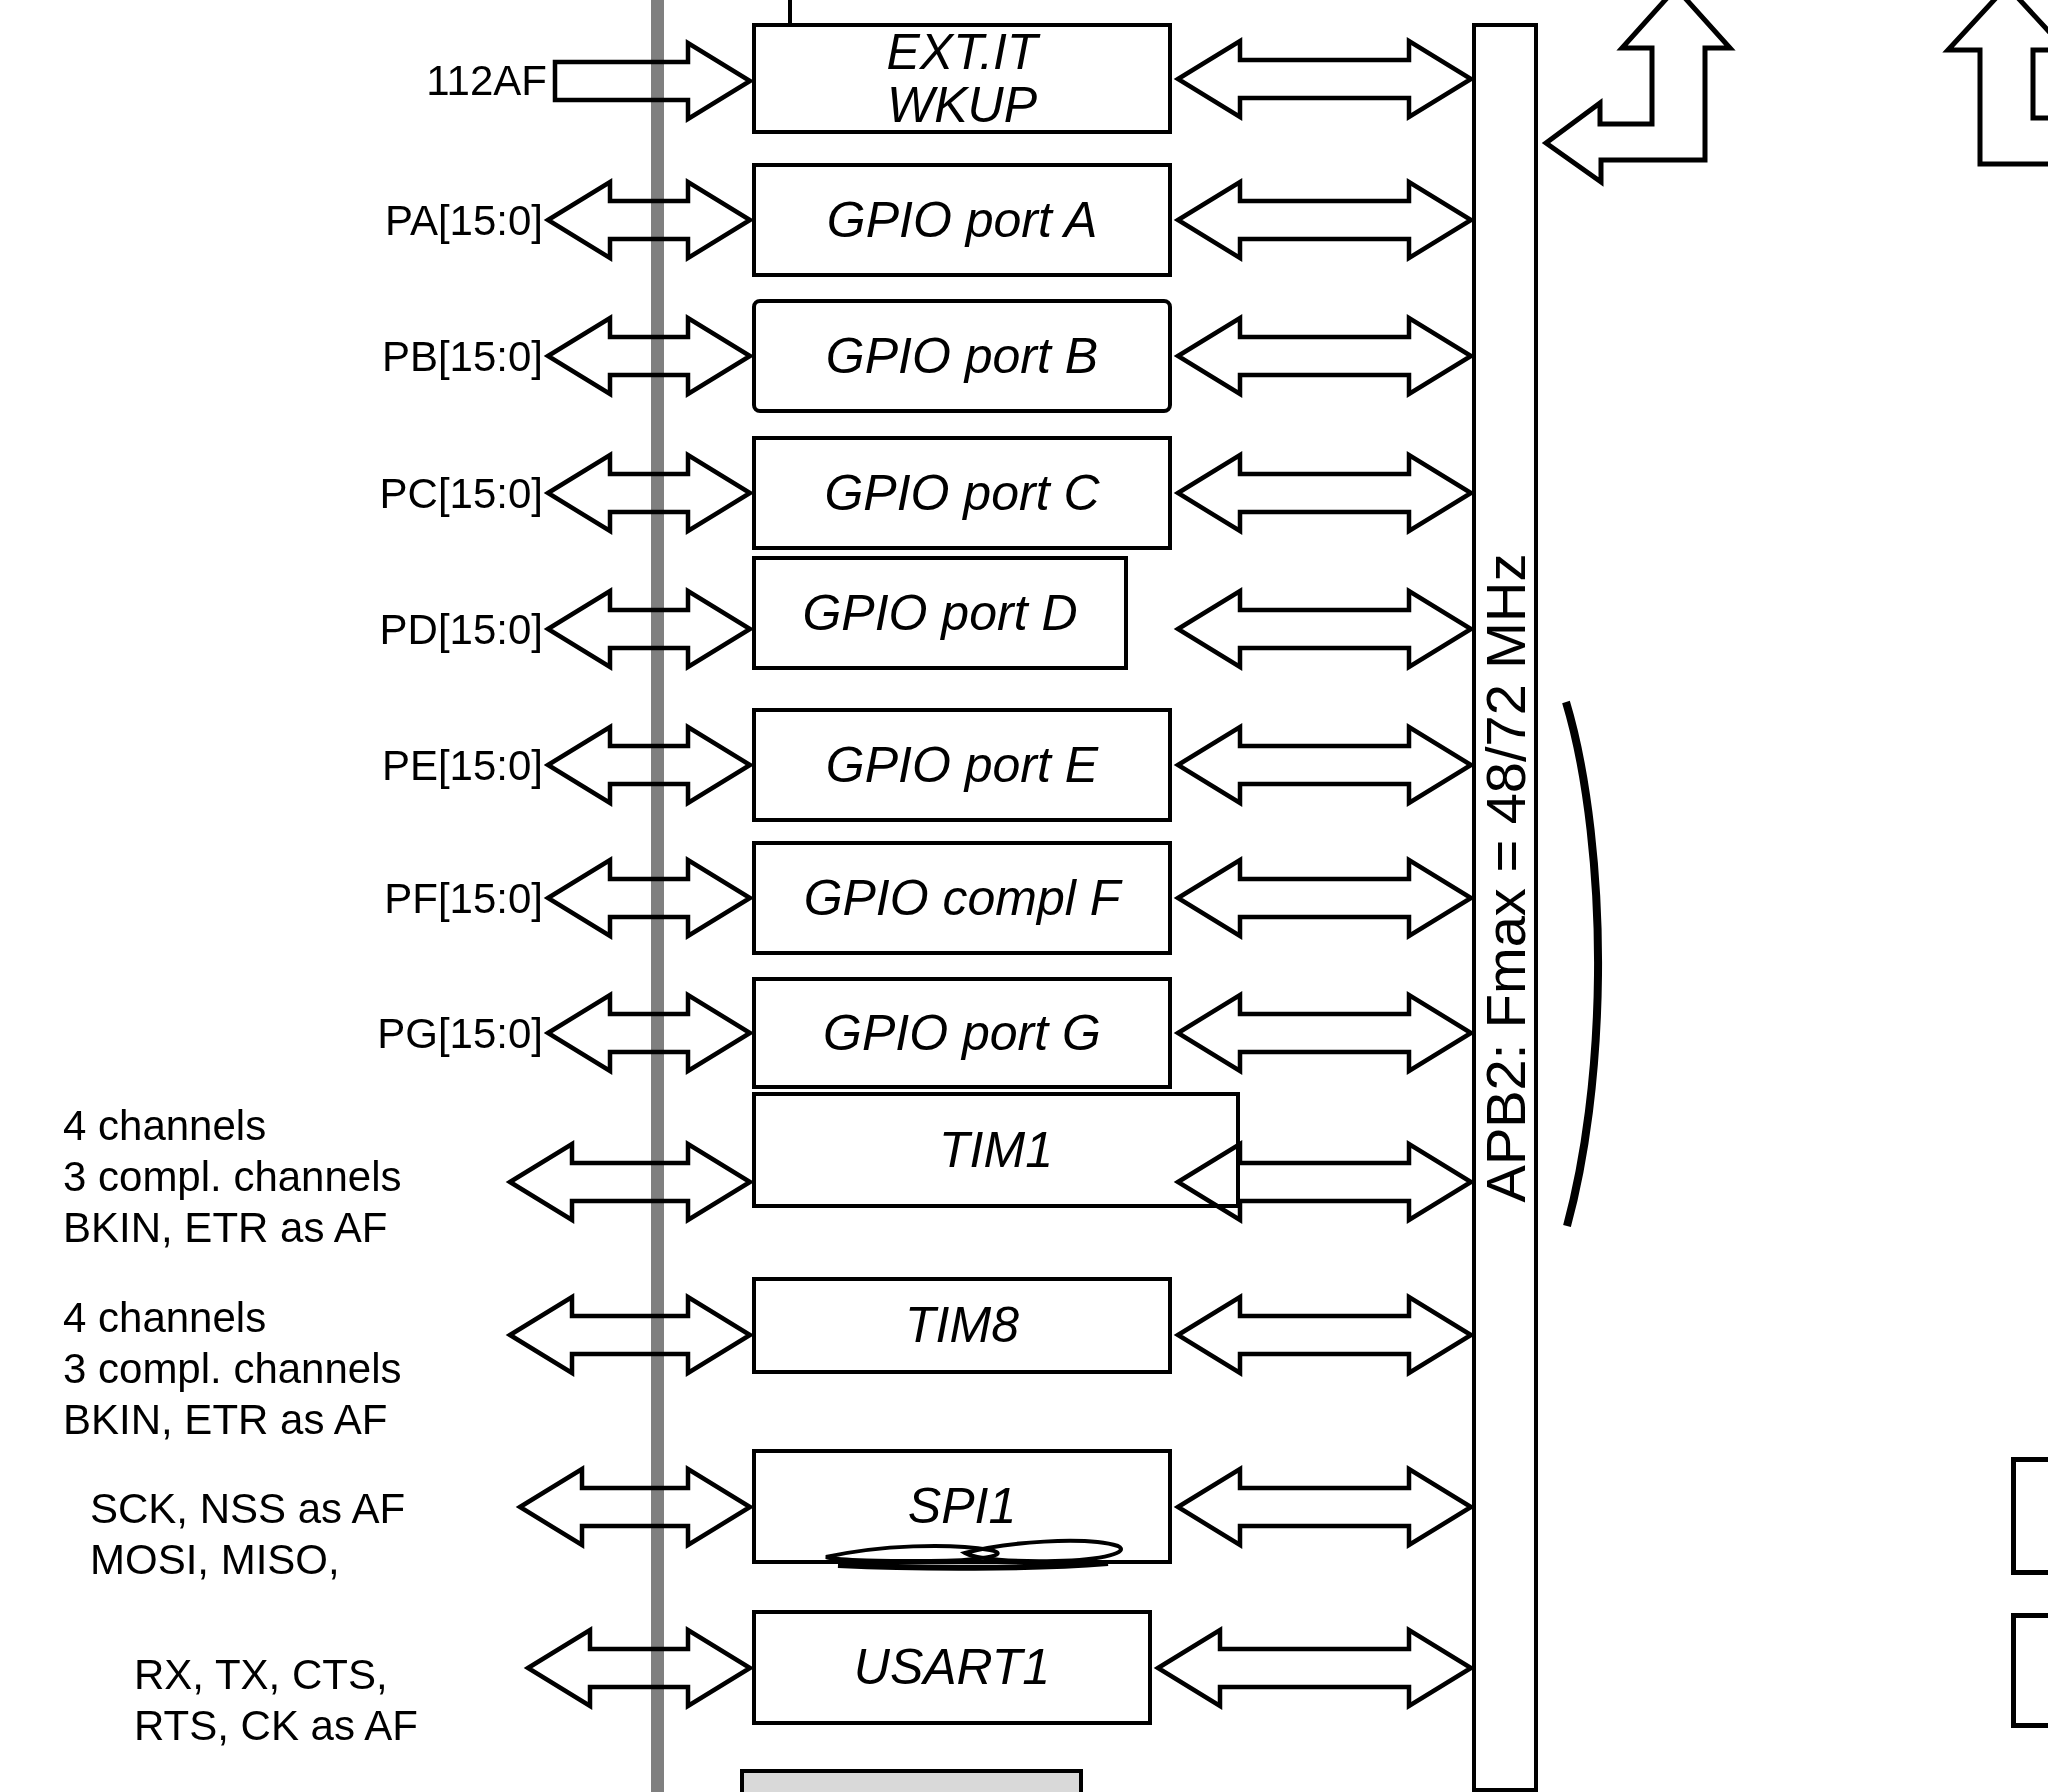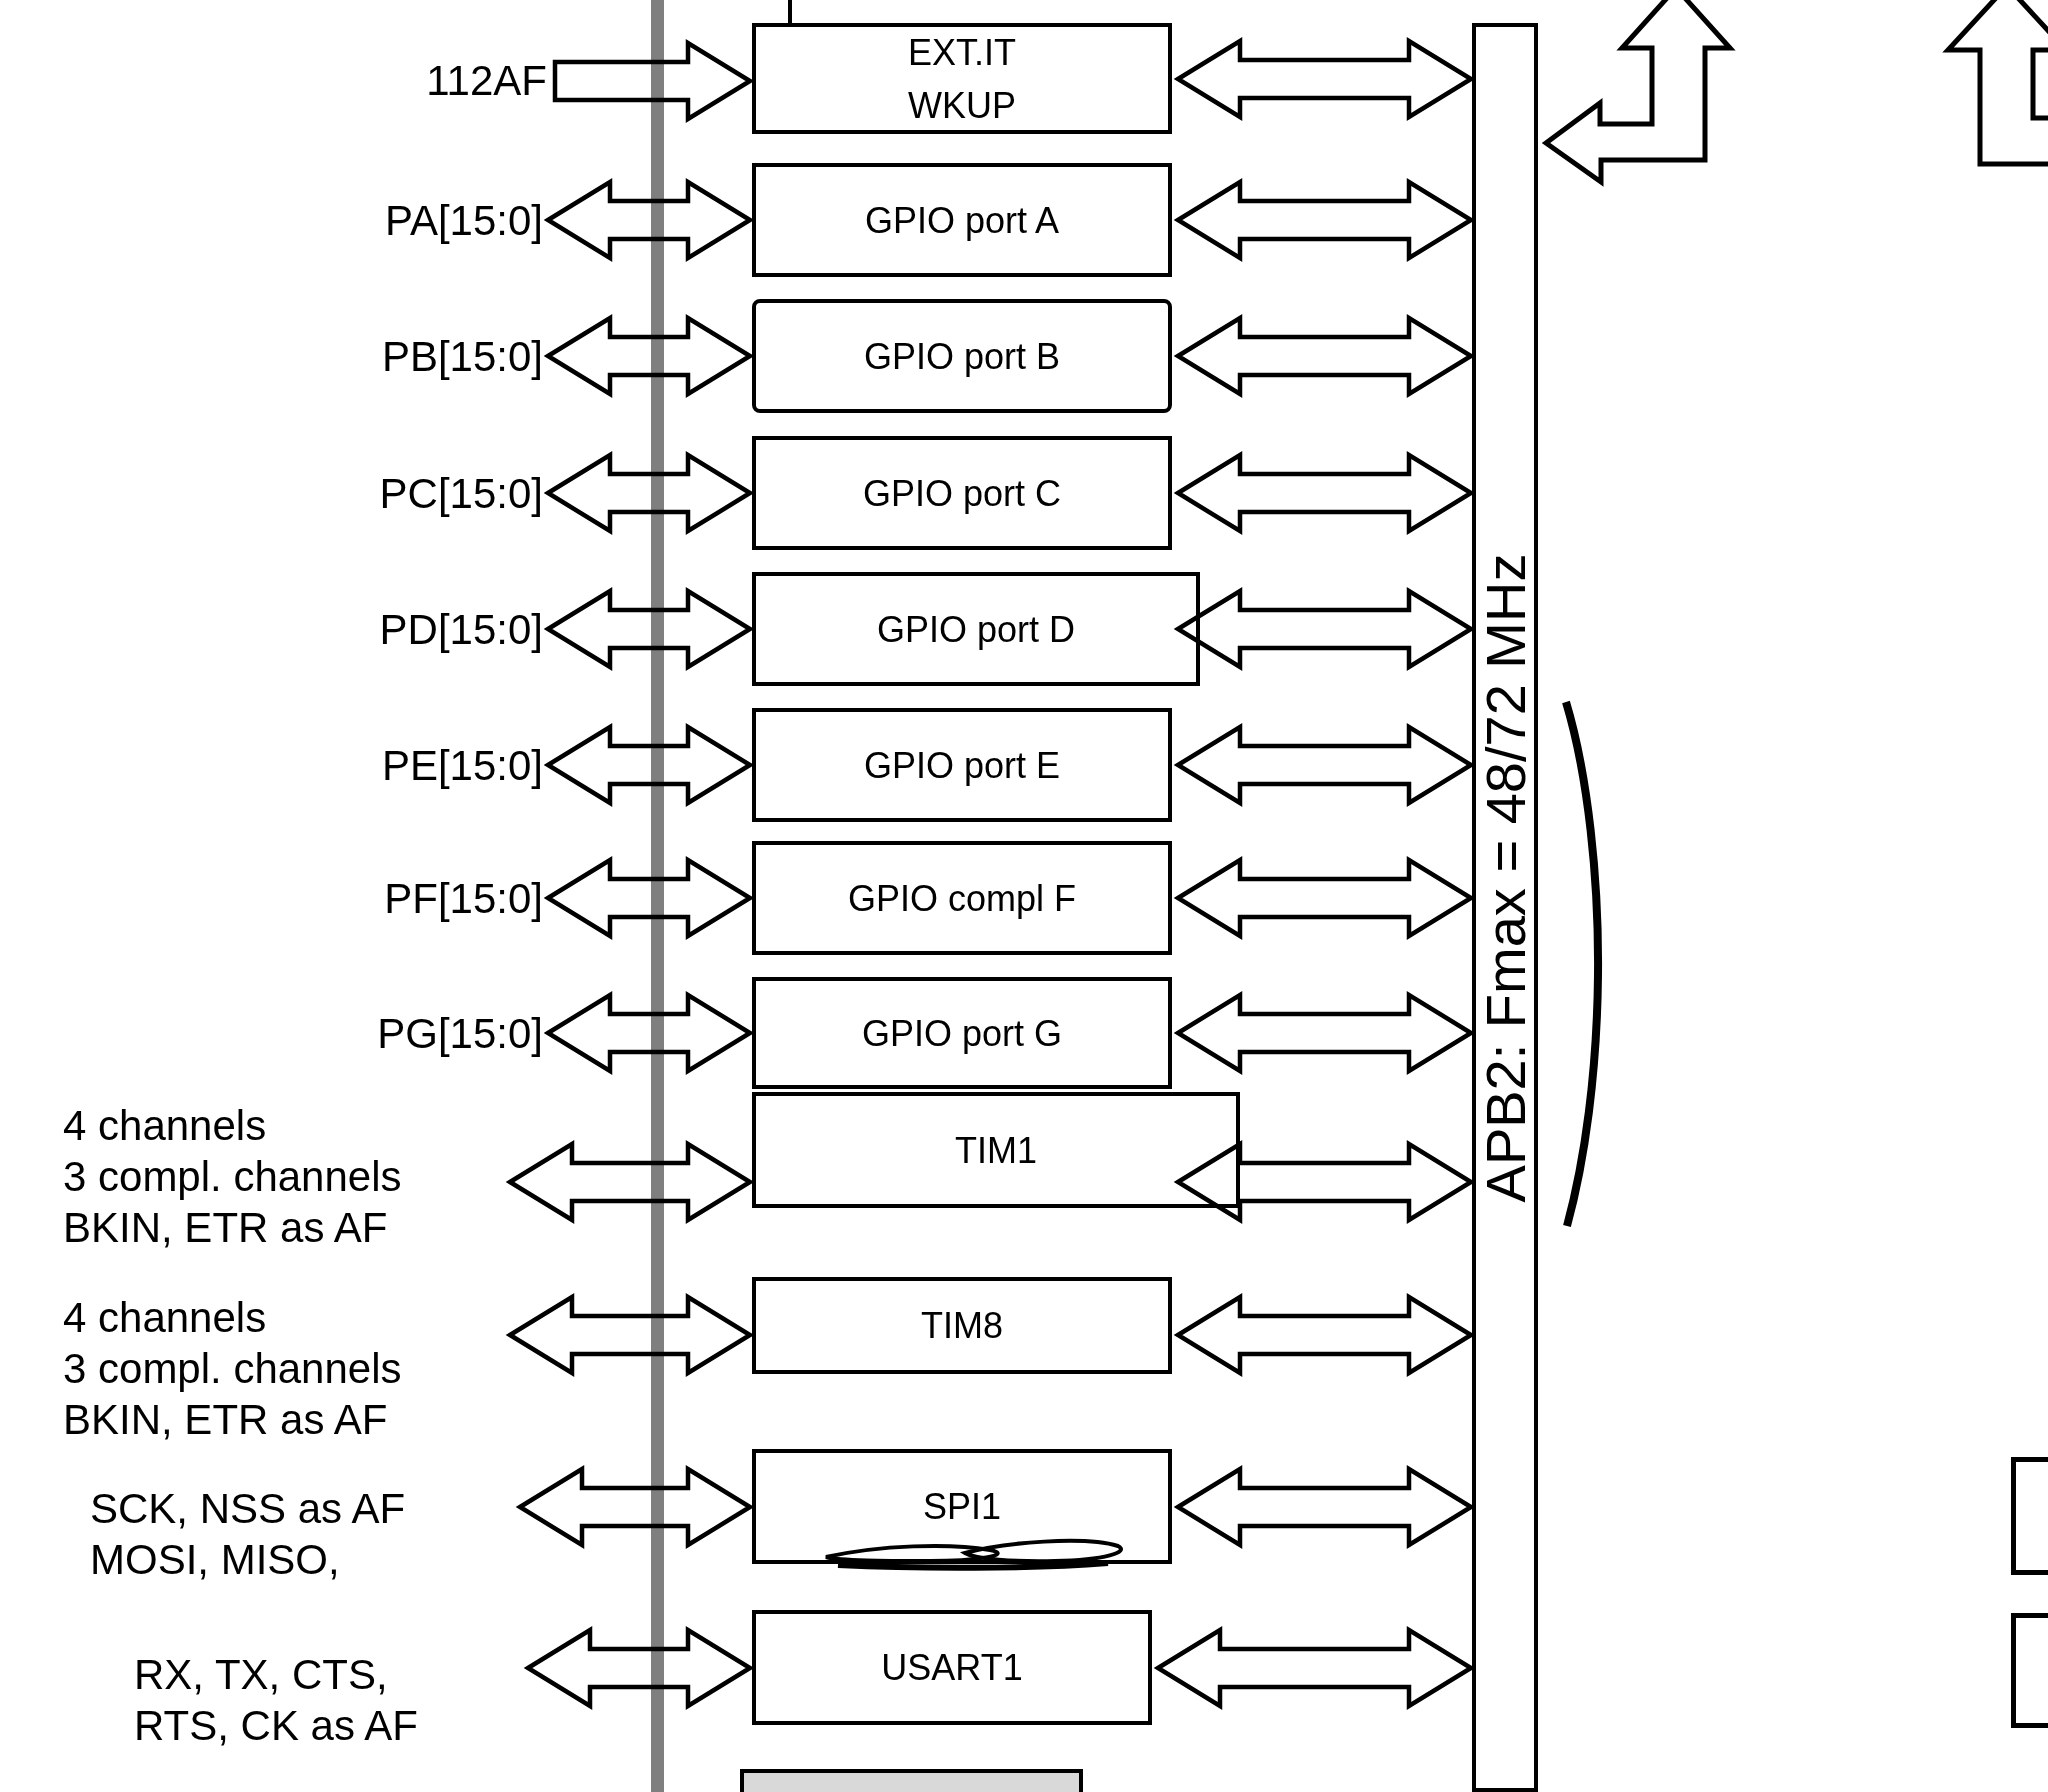--- a/index.html
+++ b/index.html
@@ -7,21 +7,21 @@
     position:relative;width:2048px;height:1792px;background:#ffffff;
     overflow:hidden;font-family:"Liberation Sans",sans-serif;color:#000;
   }
   .afbar{position:absolute;left:651px;top:0;width:13px;height:1792px;background:#7f7f7f;}
   .busrect{position:absolute;left:1472px;top:23px;width:66px;height:1769px;
     background:#fff;border:4px solid #000;box-sizing:border-box;}
   .buslabel{position:absolute;left:1505px;top:878px;transform:translate(-50%,-50%) rotate(-90deg);
     font-size:56px;white-space:nowrap;letter-spacing:0;}
   .block{position:absolute;background:#fff;border:4px solid #000;box-sizing:border-box;
     display:flex;flex-direction:column;align-items:center;justify-content:center;
-    font-size:36px;line-height:53px;text-align:center;}
+    font-size:50px;line-height:53px;text-align:center;font-style:italic;}
   .greybox{position:absolute;left:740px;top:1769px;width:343px;height:80px;
     background:#d9d9d9;border:4px solid #000;box-sizing:border-box;}
   .cornerbox{position:absolute;background:#fff;border:5px solid #000;box-sizing:border-box;}
   .leftlabel{position:absolute;font-size:42px;line-height:51px;white-space:nowrap;}
   .leftlabel.right{text-align:right;transform:translateY(-50%);}
   .leftlabel.left{text-align:left;transform:translateY(-50%);}
   #overlay{position:absolute;left:0;top:0;width:2048px;height:1792px;pointer-events:none;}
   #overlay path{fill:none;stroke:#000;}
 </style>
 </head>
@@ -55,21 +55,21 @@
       </div>
       <div class="leftlabel right" style="right: 1505px; top: 356px;">
         <div>PB[15:0]</div>
       </div>
       <div class="block" style="left: 752px; top: 436px; width: 420px; height: 114px;">
         <div>GPIO port C</div>
       </div>
       <div class="leftlabel right" style="right: 1505px; top: 493px;">
         <div>PC[15:0]</div>
       </div>
-      <div class="block" style="left: 752px; top: 572px; width: 448px; height: 114px;">
+      <div class="block" style="left: 752px; top: 556px; width: 376px; height: 114px;">
         <div>GPIO port D</div>
       </div>
       <div class="leftlabel right" style="right: 1505px; top: 629px;">
         <div>PD[15:0]</div>
       </div>
       <div class="block" style="left: 752px; top: 708px; width: 420px; height: 114px;">
         <div>GPIO port E</div>
       </div>
       <div class="leftlabel right" style="right: 1505px; top: 765px; margin-left: 36px;">
         <div>PE[15:0]</div>

